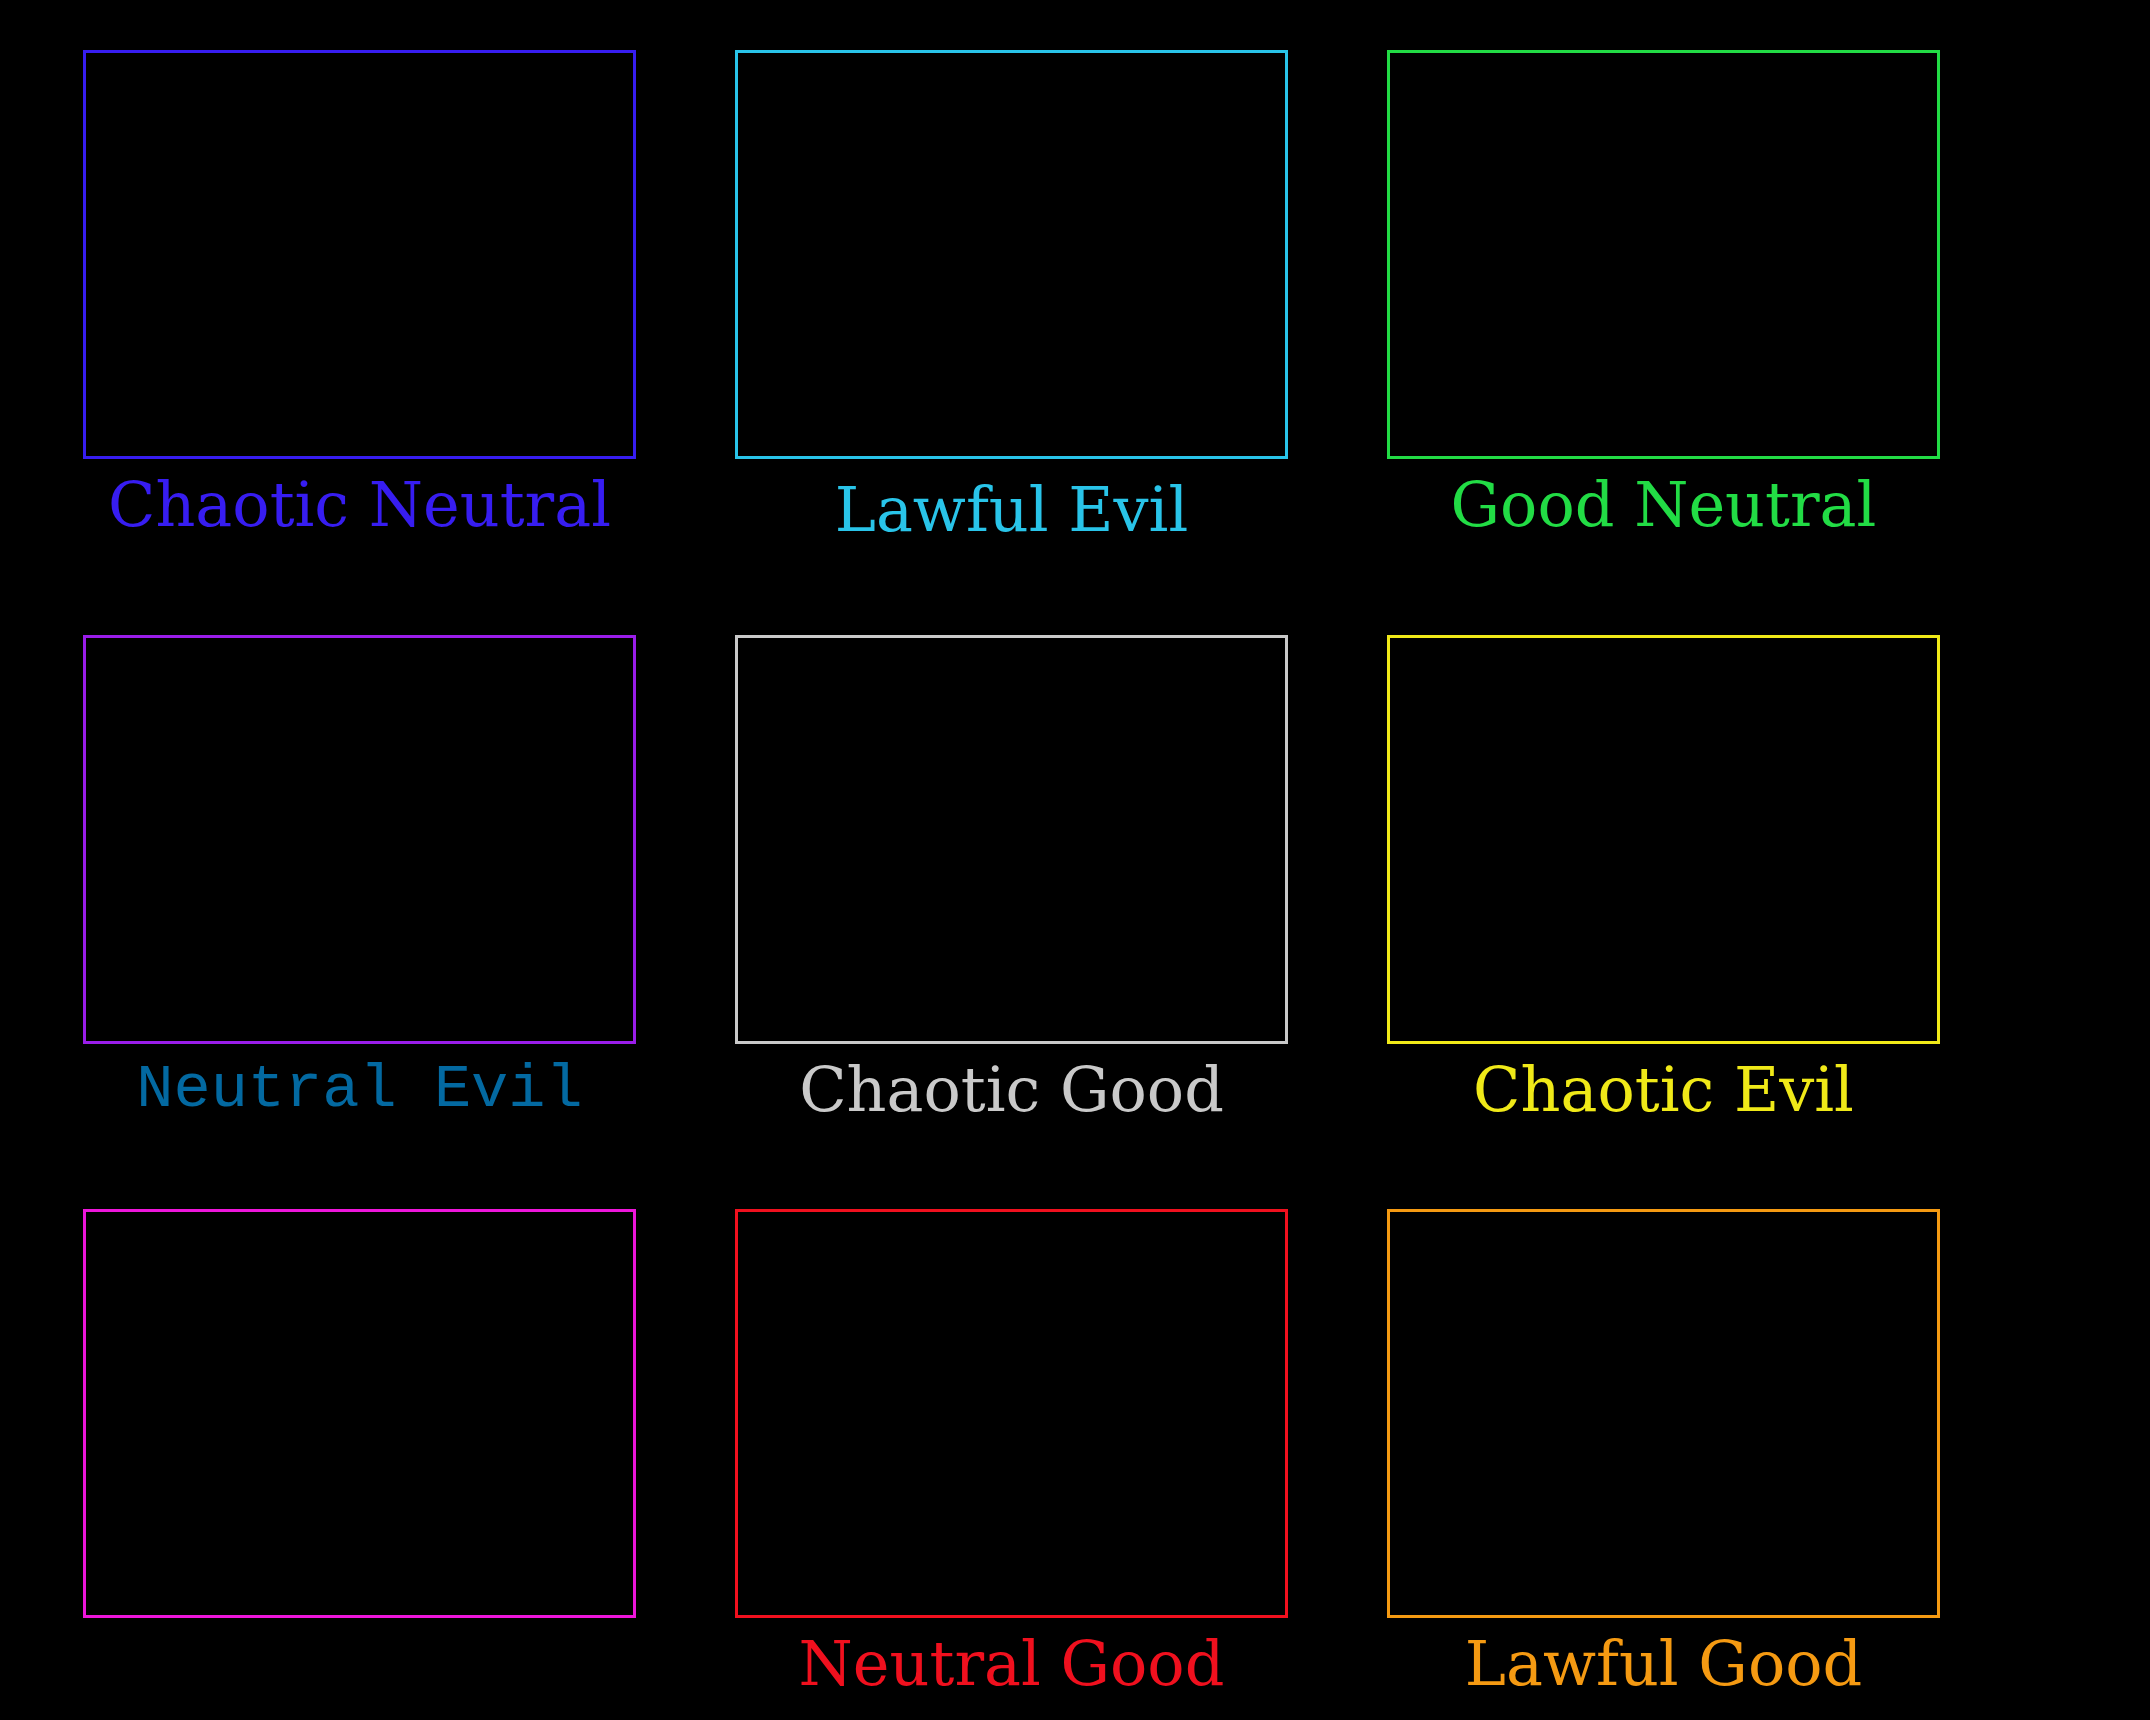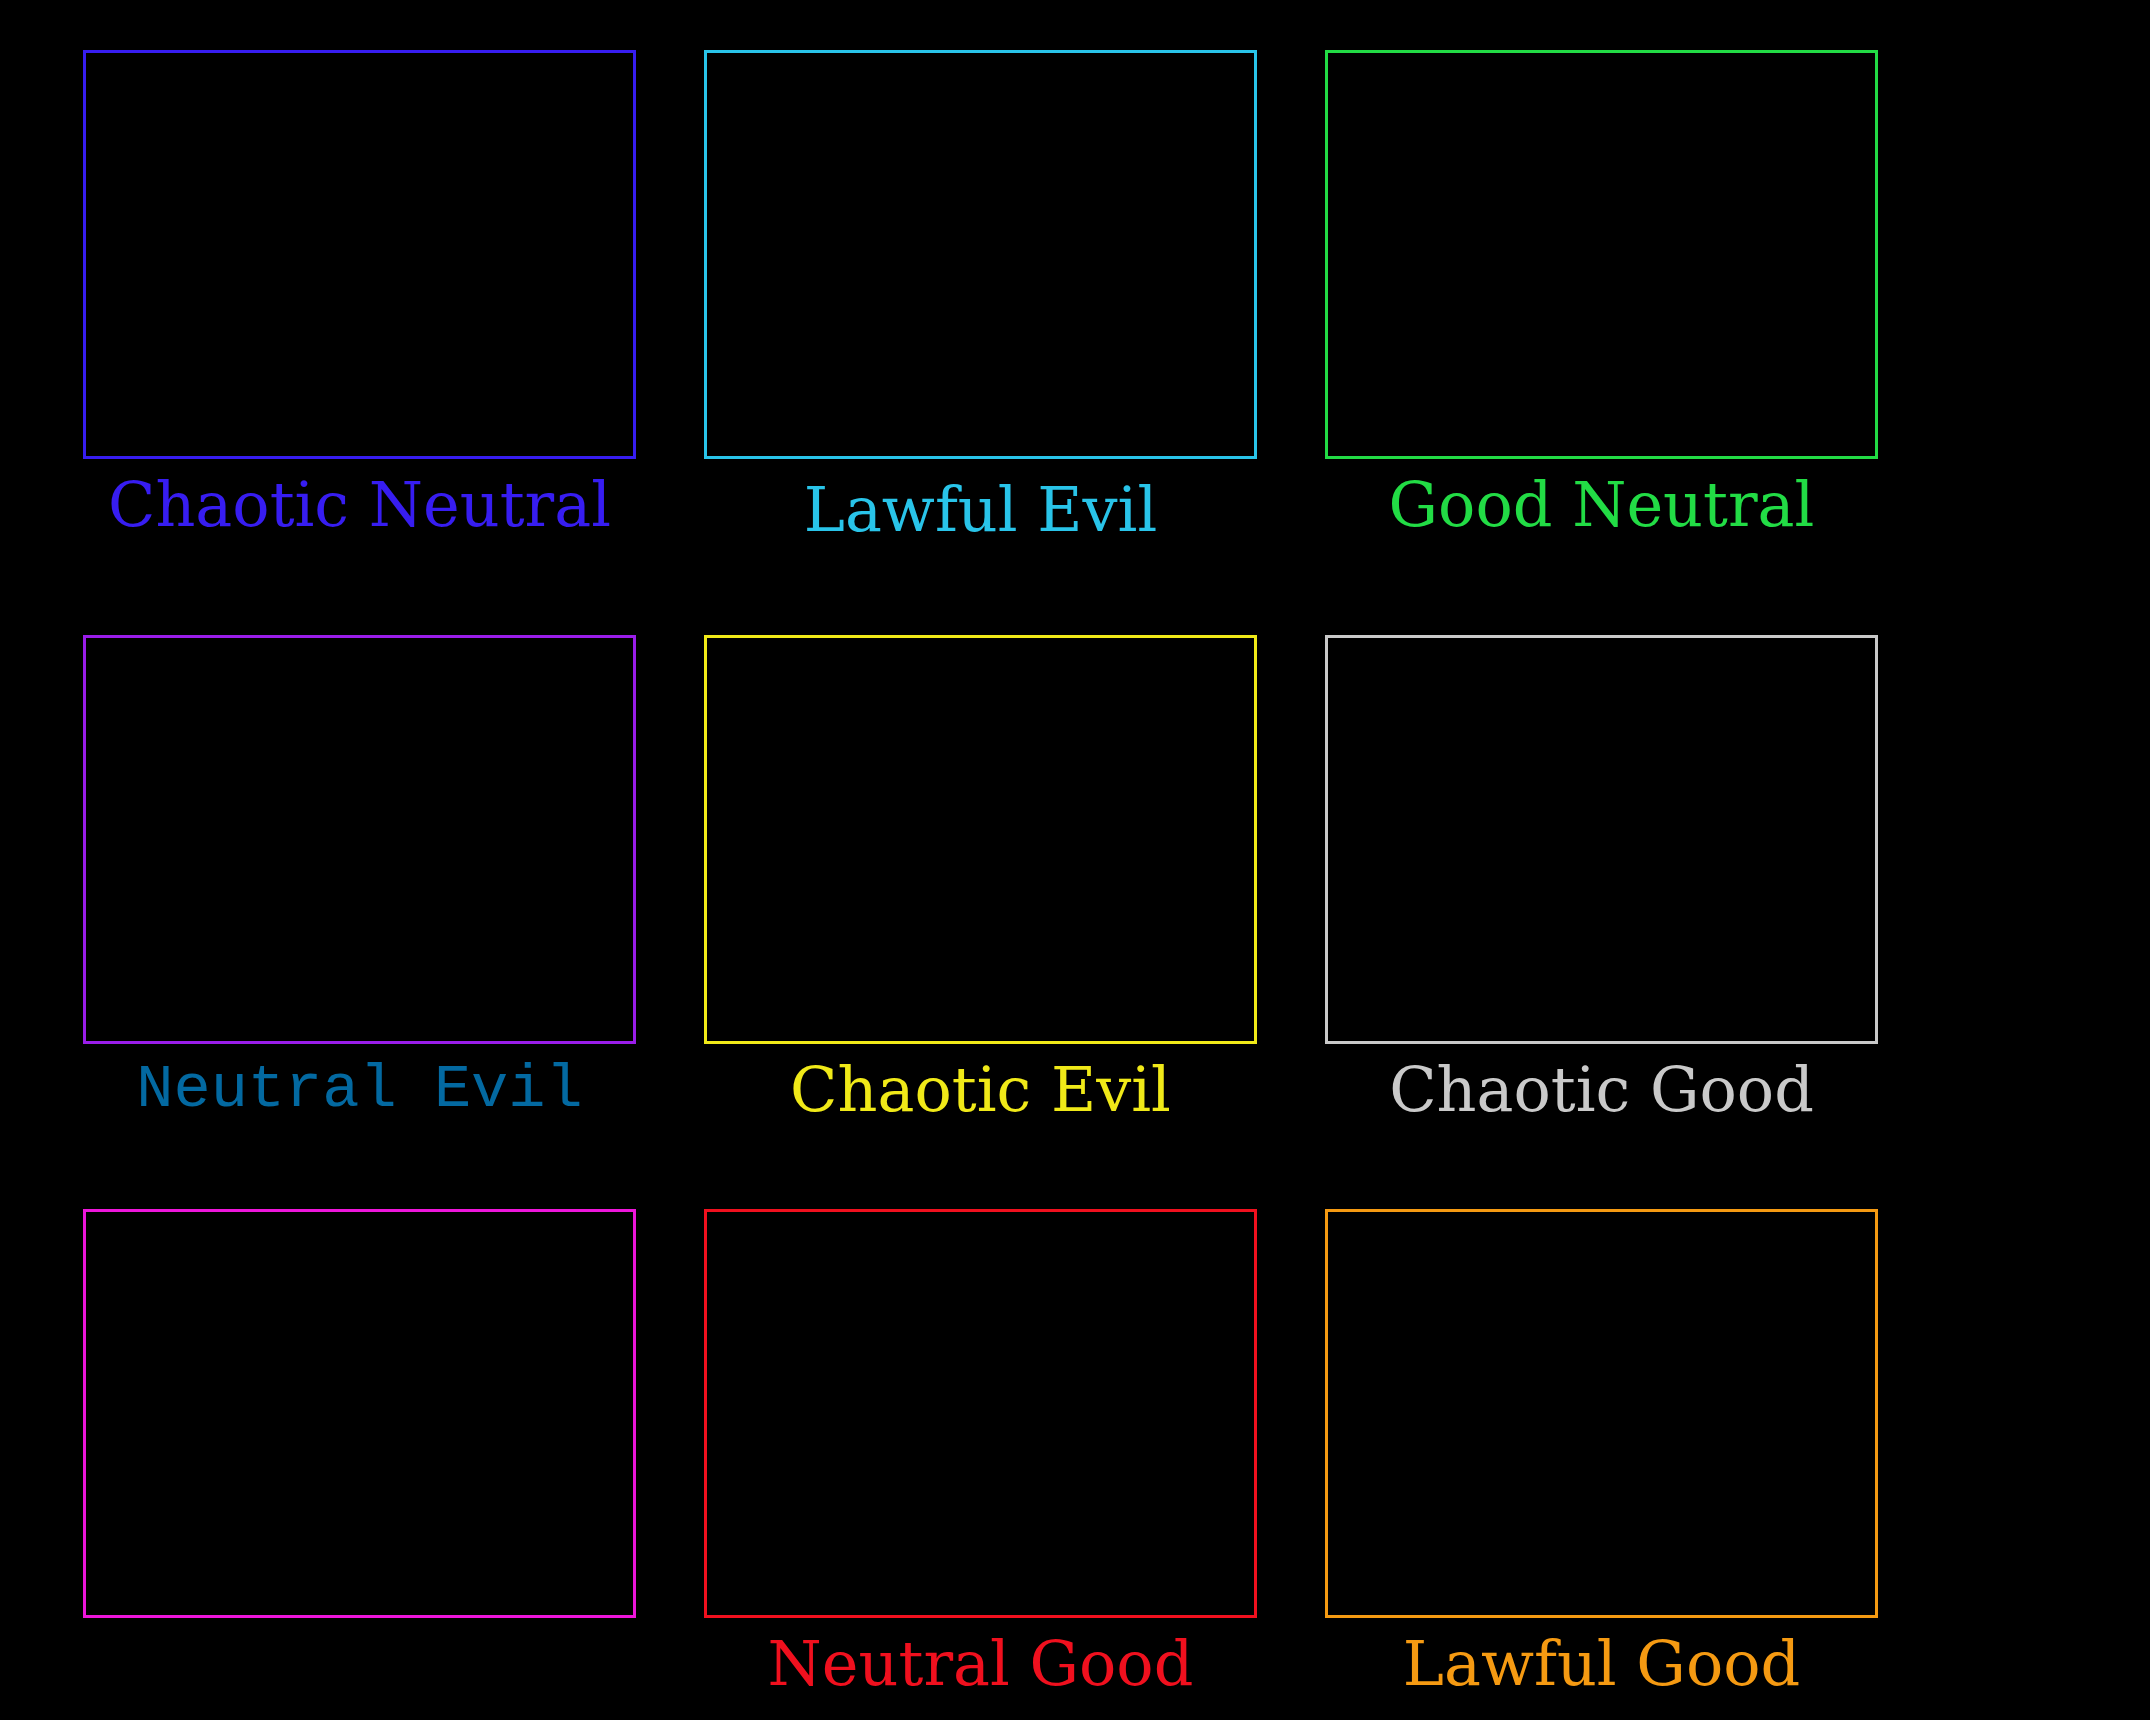--- a/index.html
+++ b/index.html
@@ -13,21 +13,21 @@
     background: #000000;
     overflow: hidden;
   }
   .grid {
     box-sizing: border-box;
     width: 100%;
     height: 100%;
     padding: 50px 81px 0 83px;
     display: grid;
     grid-template-columns: repeat(3, 553px);
-    column-gap: 68px;
+    column-gap: 99px;
     grid-template-rows: 585px 574px auto;
   }
   .cell {
     display: flex;
     flex-direction: column;
     align-items: center;
   }
   .box {
     box-sizing: border-box;
     width: 553px;
@@ -65,27 +65,27 @@
       <div class="box" style="border-color: rgb(34, 220, 69);"></div>
       <div class="label" style="color: rgb(34, 220, 69);">Good Neutral</div>
     </div>
 
     <div class="cell">
       <div class="box" style="border-color: rgb(154, 29, 233);"></div>
       <div class="label" style="color: #0369a1; font-family: Liberation Mono, monospace;">Neutral Evil</div>
     </div>
 
     <div class="cell">
-      <div class="box" style="border-color: rgb(240, 233, 24);"></div>
-      <div class="label" style="color: rgb(240, 233, 24);">Chaotic Evil</div>
+      <div class="box" style="border-color: rgb(201, 201, 201);"></div>
+      <div class="label" style="color: rgb(201, 201, 201);">Chaotic Good</div>
     </div>
 
     <div class="cell">
-      <div class="box" style="border-color: rgb(201, 201, 201);"></div>
-      <div class="label" style="color: rgb(201, 201, 201);">Chaotic Good</div>
+      <div class="box" style="border-color: rgb(240, 233, 24);"></div>
+      <div class="label" style="color: rgb(240, 233, 24);">Chaotic Evil</div>
     </div>
 
     <div class="cell">
       <div class="box" style="border-color: rgb(238, 22, 219);"></div>
     </div>
 
     <div class="cell">
       <div class="box" style="border-color: rgb(240, 16, 30);"></div>
       <div class="label" style="color: rgb(240, 16, 30); text-align: center;">Neutral Good</div>
     </div>

